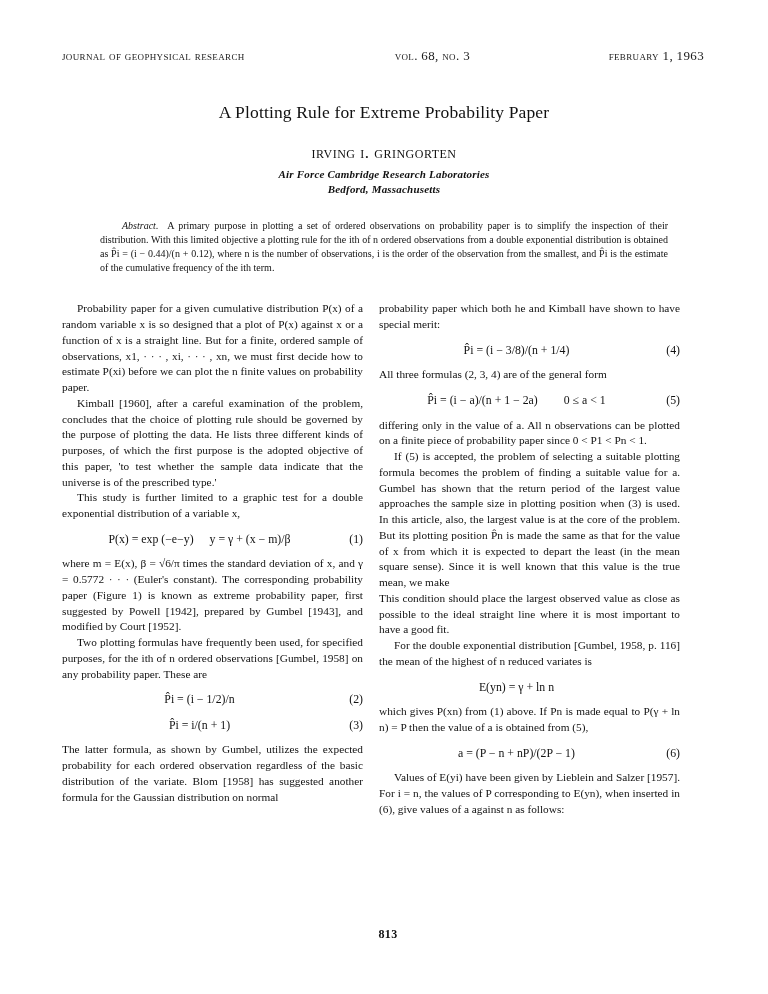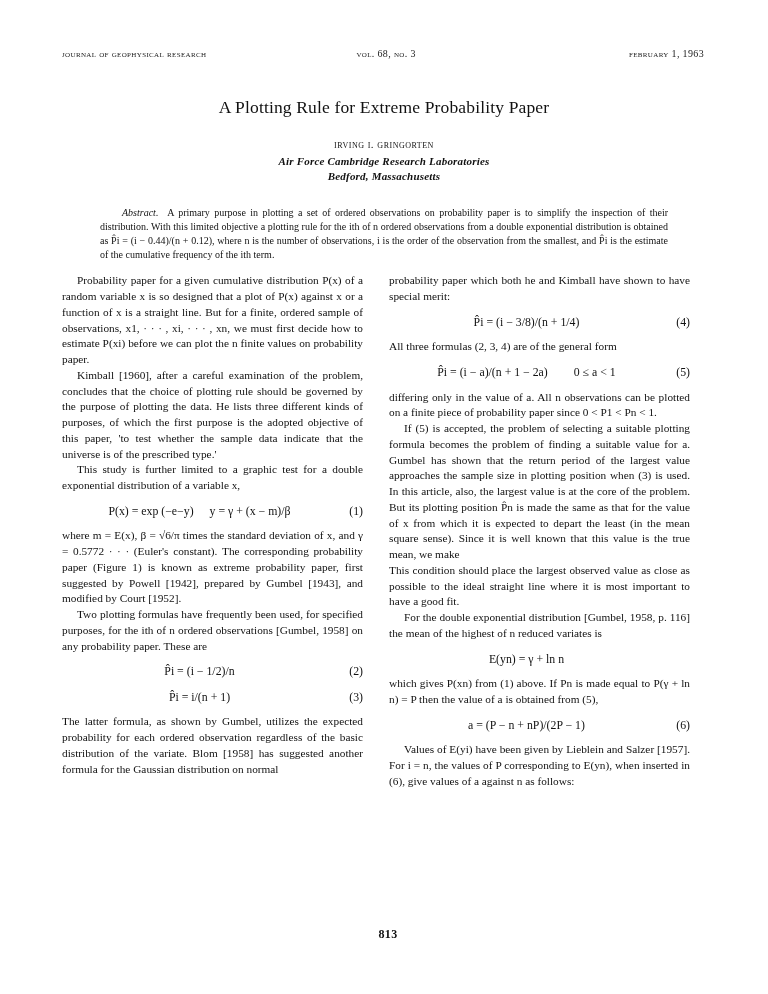--- a/index.html
+++ b/index.html
@@ -22,21 +22,21 @@
     height: 994px;
     box-sizing: border-box;
     padding: 48px 62px 30px 62px;
   }
 
   
   .running-head {
     display: flex;
     justify-content: space-between;
     align-items: baseline;
-    font-size: 10px;
+    font-size: 13px;
     letter-spacing: 0.35px;
     font-variant: small-caps;
     text-transform: lowercase;
     color: #1a1a1a;
     padding: 0 2px 0 0;
   }
   .running-head > div { white-space: nowrap; }
   .rh-journal { flex: 0 0 auto; }
   .rh-vol { flex: 0 0 auto; margin-left: 150px; }
   .rh-date { flex: 0 0 auto; margin-left: auto; }
@@ -44,21 +44,21 @@
   
   .title-block { text-align: center; margin-top: 38px; }
   .paper-title {
     font-size: 17.5px;
     font-weight: normal;
     letter-spacing: 0.15px;
     line-height: 1.2;
   }
   .author {
     margin-top: 20px;
-    font-size: 11px;
+    font-size: 17px;
     font-variant: small-caps;
     text-transform: lowercase;
     letter-spacing: 0.5px;
     text-align: center;
   }
   .affiliation {
     margin-top: 4px;
     font-size: 11px;
     font-weight: bold;
     font-style: italic;
@@ -73,23 +73,23 @@
     line-height: 1.42;
     text-align: justify;
     text-justify: inter-word;
     text-indent: 22px;
     hyphens: none;
   }
   .abstract .lead { font-style: italic; font-weight: normal; }
 
   
   .body-cols {
-    margin-top: 11px;
+    margin-top: 26px;
     display: flex;
-    gap: 26px;
+    gap: 16px;
     align-items: flex-start;
   }
   .col {
     width: 301px;
     font-size: 11.3px;
     line-height: 1.395;
     text-align: justify;
     text-justify: inter-word;
     hyphens: none;
   }

